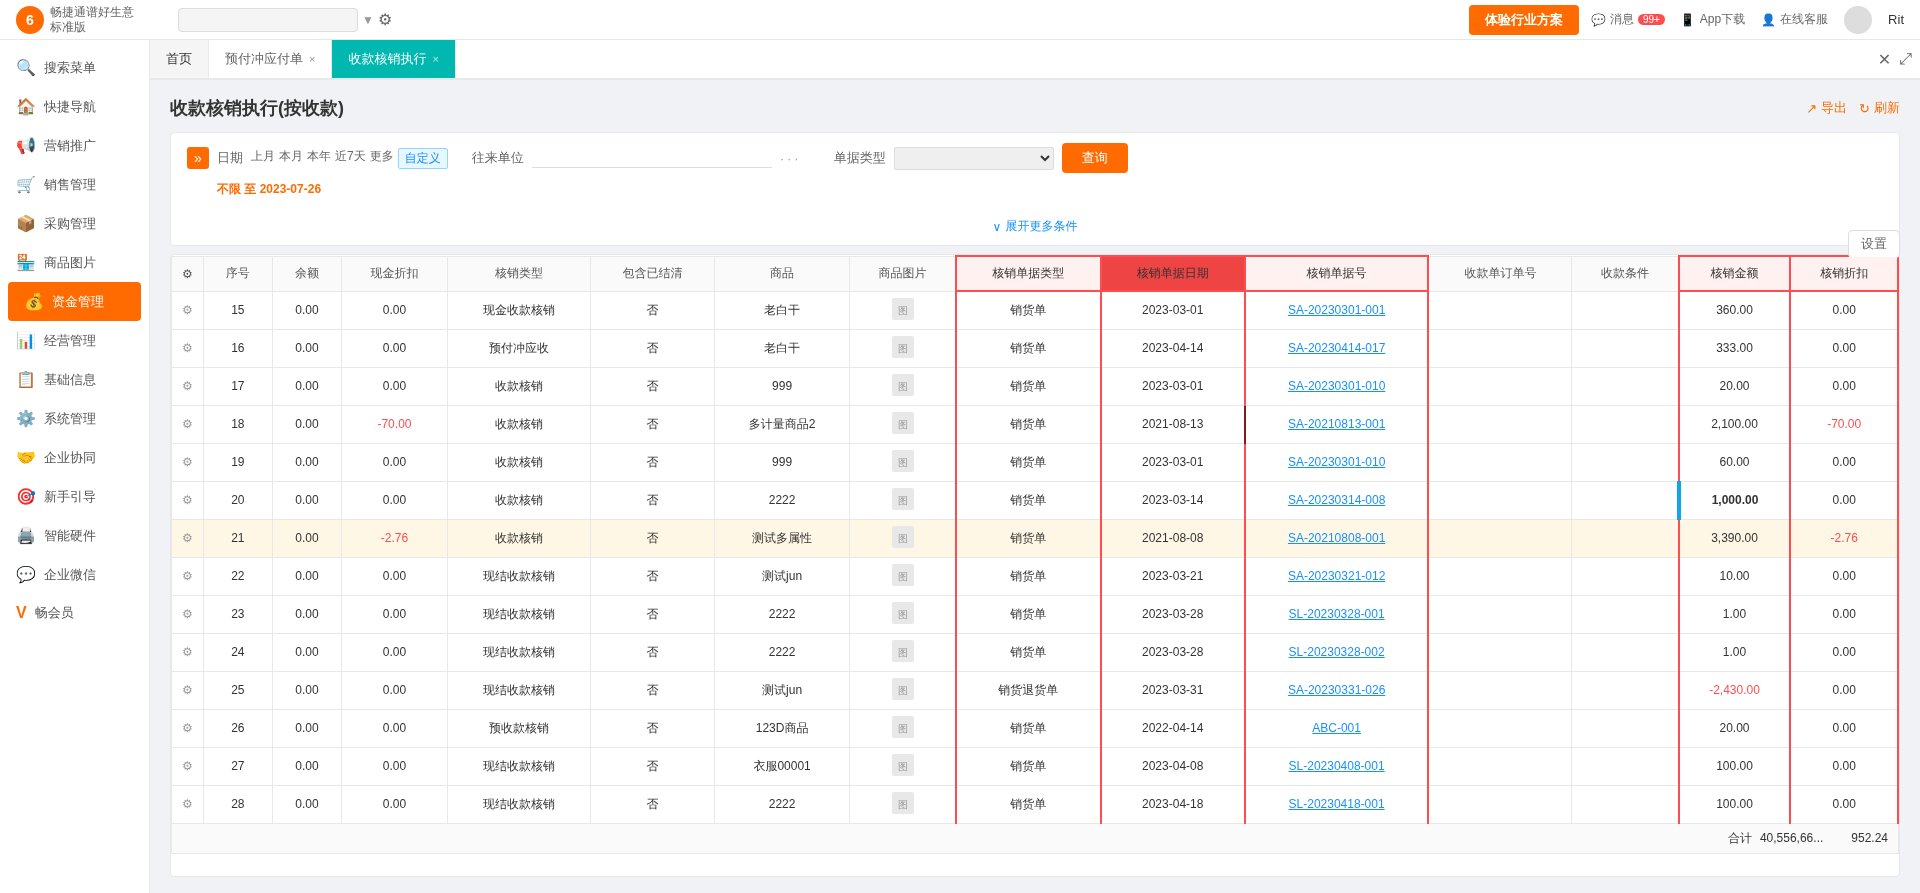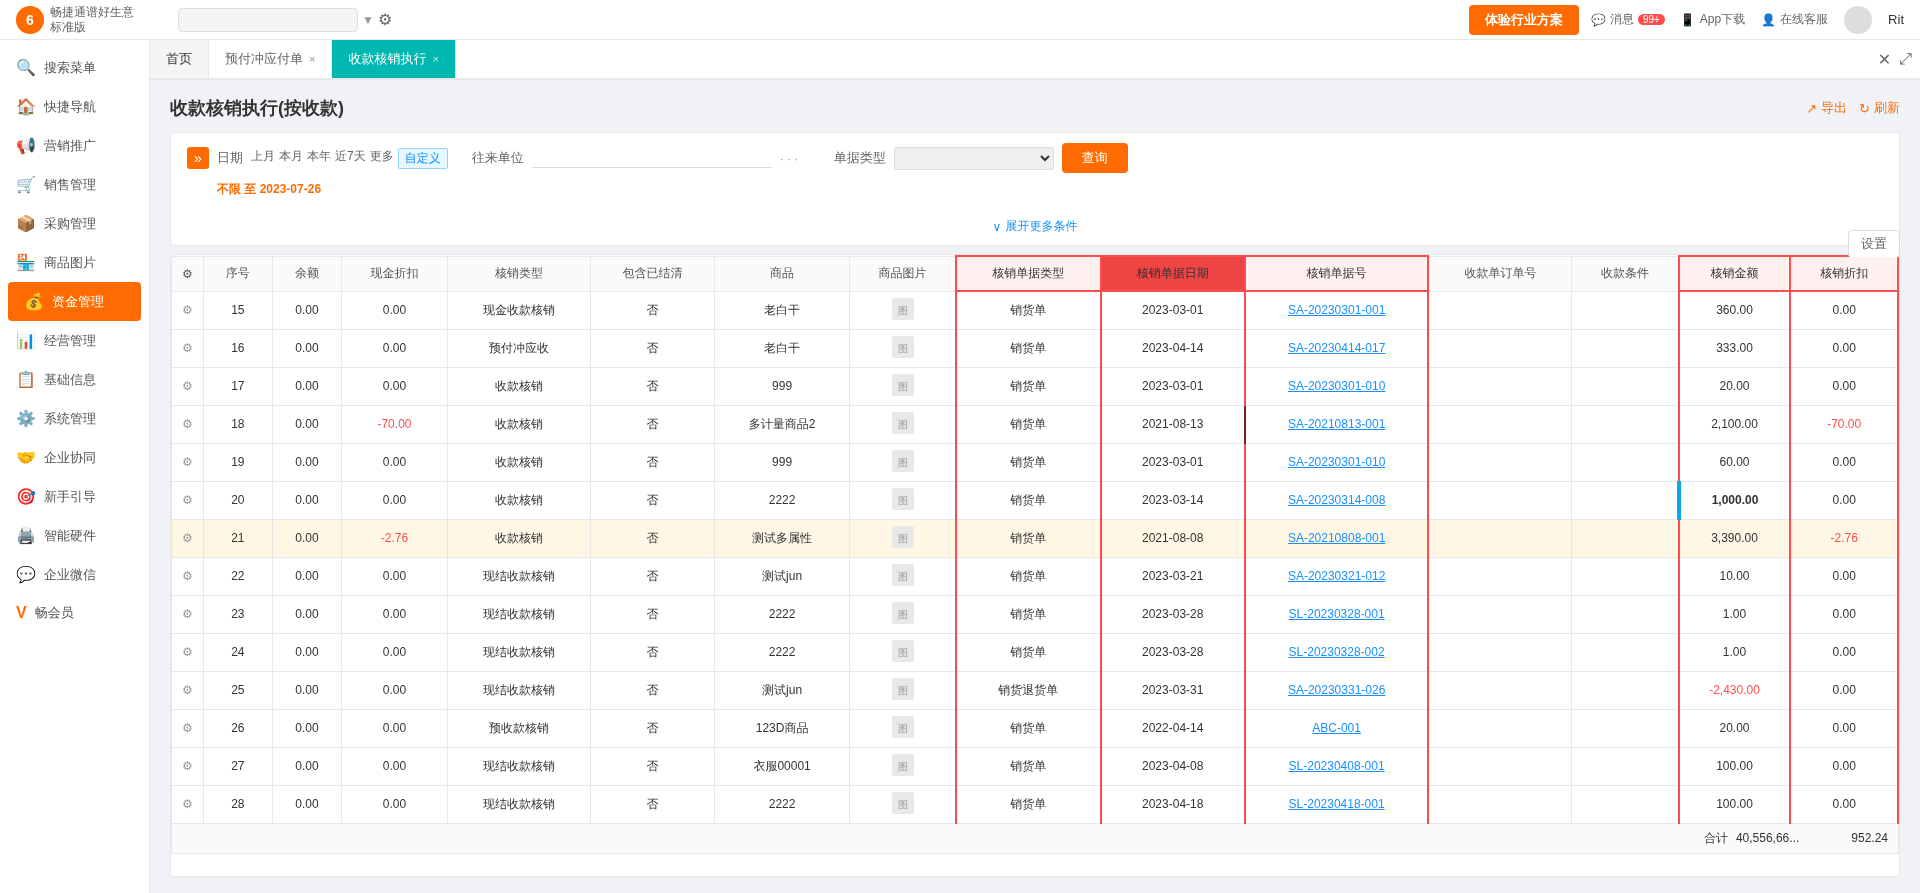--- a/index.html
+++ b/index.html
@@ -64,21 +64,21 @@
     
     .table-wrapper { flex: 1; overflow: auto; background: #fff; border: 1px solid #e8e8e8; border-radius: 4px; }
     table { width: 100%; border-collapse: collapse; font-size: 12px; }
     th { background: #fafafa; border: 1px solid #e8e8e8; padding: 8px 10px; text-align: center; font-weight: 500; color: #555; white-space: nowrap; position: sticky; top: 0; z-index: 1; }
     td { border: 1px solid #e8e8e8; padding: 6px 10px; text-align: center; color: #333; white-space: nowrap; }
     .row-highlighted td { background: #fff7e6; }
     .negative { color: #ff4d4f; }
     .link-text { color: #1890ff; cursor: pointer; text-decoration: underline; }
     .settings-col { width: 30px; }
     .gear-cell { color: #999; }
-    .table-footer { background: #fafafa; border: 1px solid #e8e8e8; padding: 6px 10px; display: flex; justify-content: flex-end; gap: 52px; font-size: 12px; color: #333; border-top: none; }
+    .table-footer { background: #fafafa; border: 1px solid #e8e8e8; padding: 6px 10px; display: flex; justify-content: flex-end; gap: 28px; font-size: 12px; color: #333; border-top: none; }
     .footer-total { display: flex; gap: 8px; align-items: center; }
   </style>
 </head>
 <body>
 
 <div class="top-bar">
   <div class="logo-area">
     <div class="logo-icon">
         <span>6</span>
       </div>

